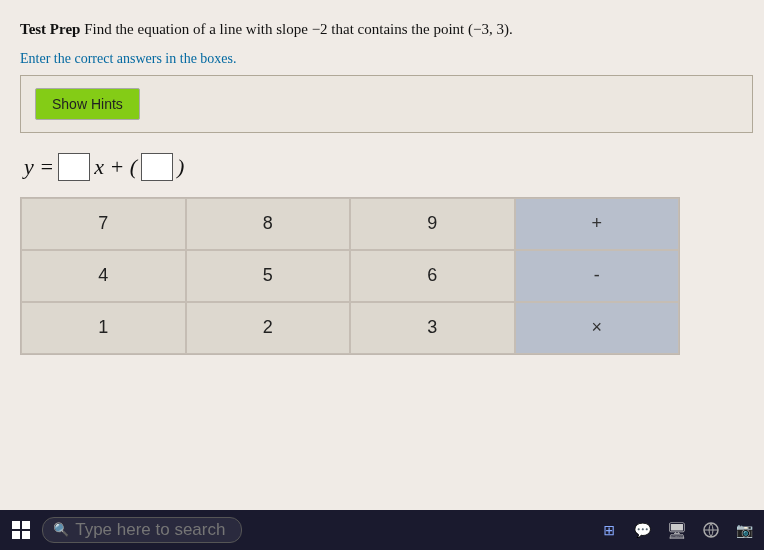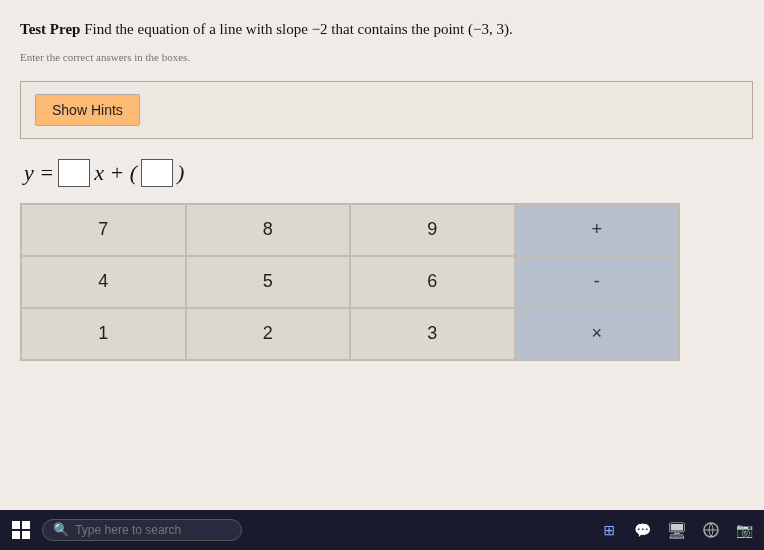--- a/index.html
+++ b/index.html
@@ -27,34 +27,34 @@
       line-height: 1.5;
       color: #111;
       margin-bottom: 10px;
     }
 
     .question-text strong {
       font-weight: bold;
     }
 
     .sub-instruction {
-      font-size: 11px;
-      color: #737373;
-      margin-bottom: 18px;
+      font-size: 14px;
+      color: #0369a1;
+      margin-bottom: 8px;
     }
 
     .hints-section {
       border: 1px solid #b0a898;
       background: #ece7e0;
       padding: 12px 14px;
       margin-bottom: 20px;
     }
 
     .show-hints-btn {
-      background: #fdba74;
+      background: #84cc16;
       border: 1px solid #aaa;
       padding: 7px 16px;
       font-size: 14px;
       font-family: Arial, sans-serif;
       cursor: pointer;
       color: #222;
       border-radius: 2px;
     }
 
     .equation-area {
@@ -146,21 +146,21 @@
       padding: 2px 10px;
       gap: 6px;
       flex: 0 0 200px;
     }
 
     .taskbar-search input {
       background: transparent;
       border: none;
       outline: none;
       color: #ccc;
-      font-size: 12px;
+      font-size: 17px;
       width: 150px;
     }
 
     .taskbar-icons {
       display: flex;
       align-items: center;
       gap: 8px;
       margin-left: auto;
     }
 

